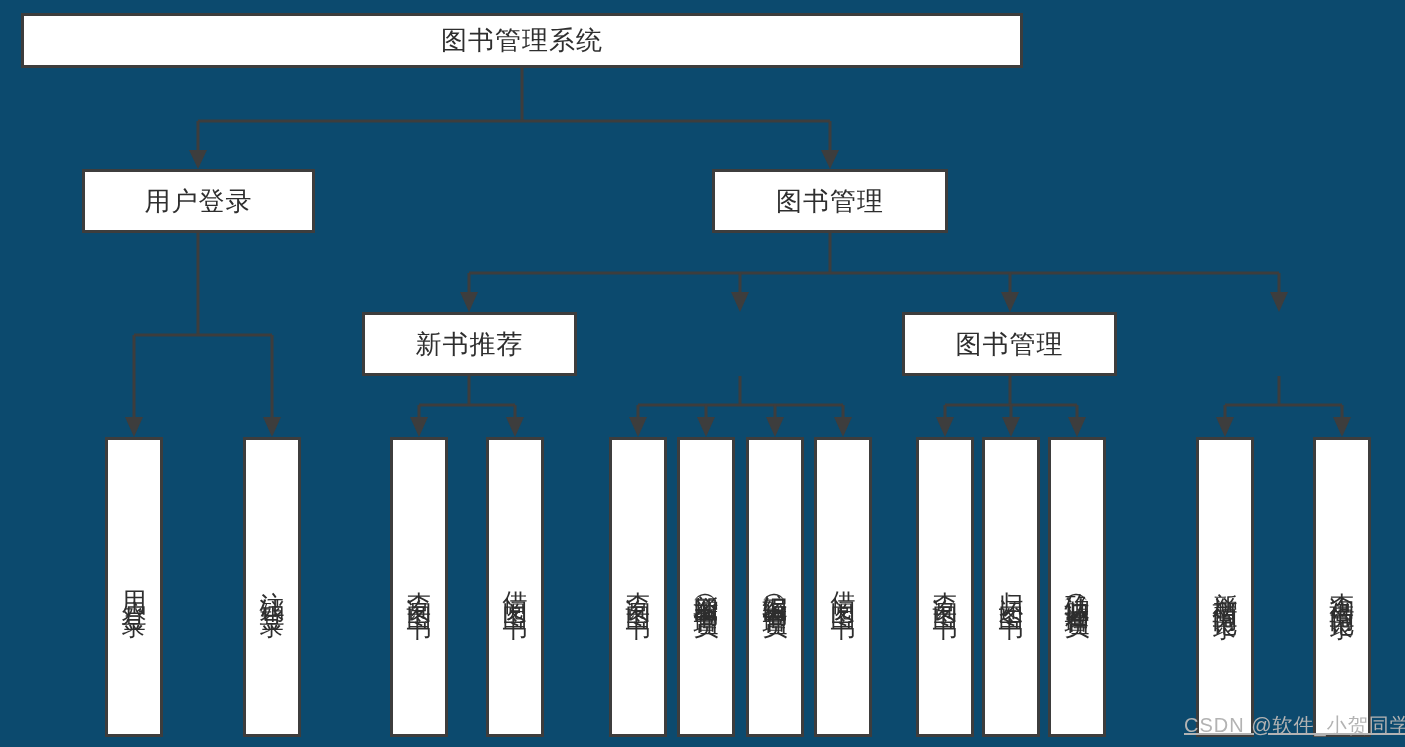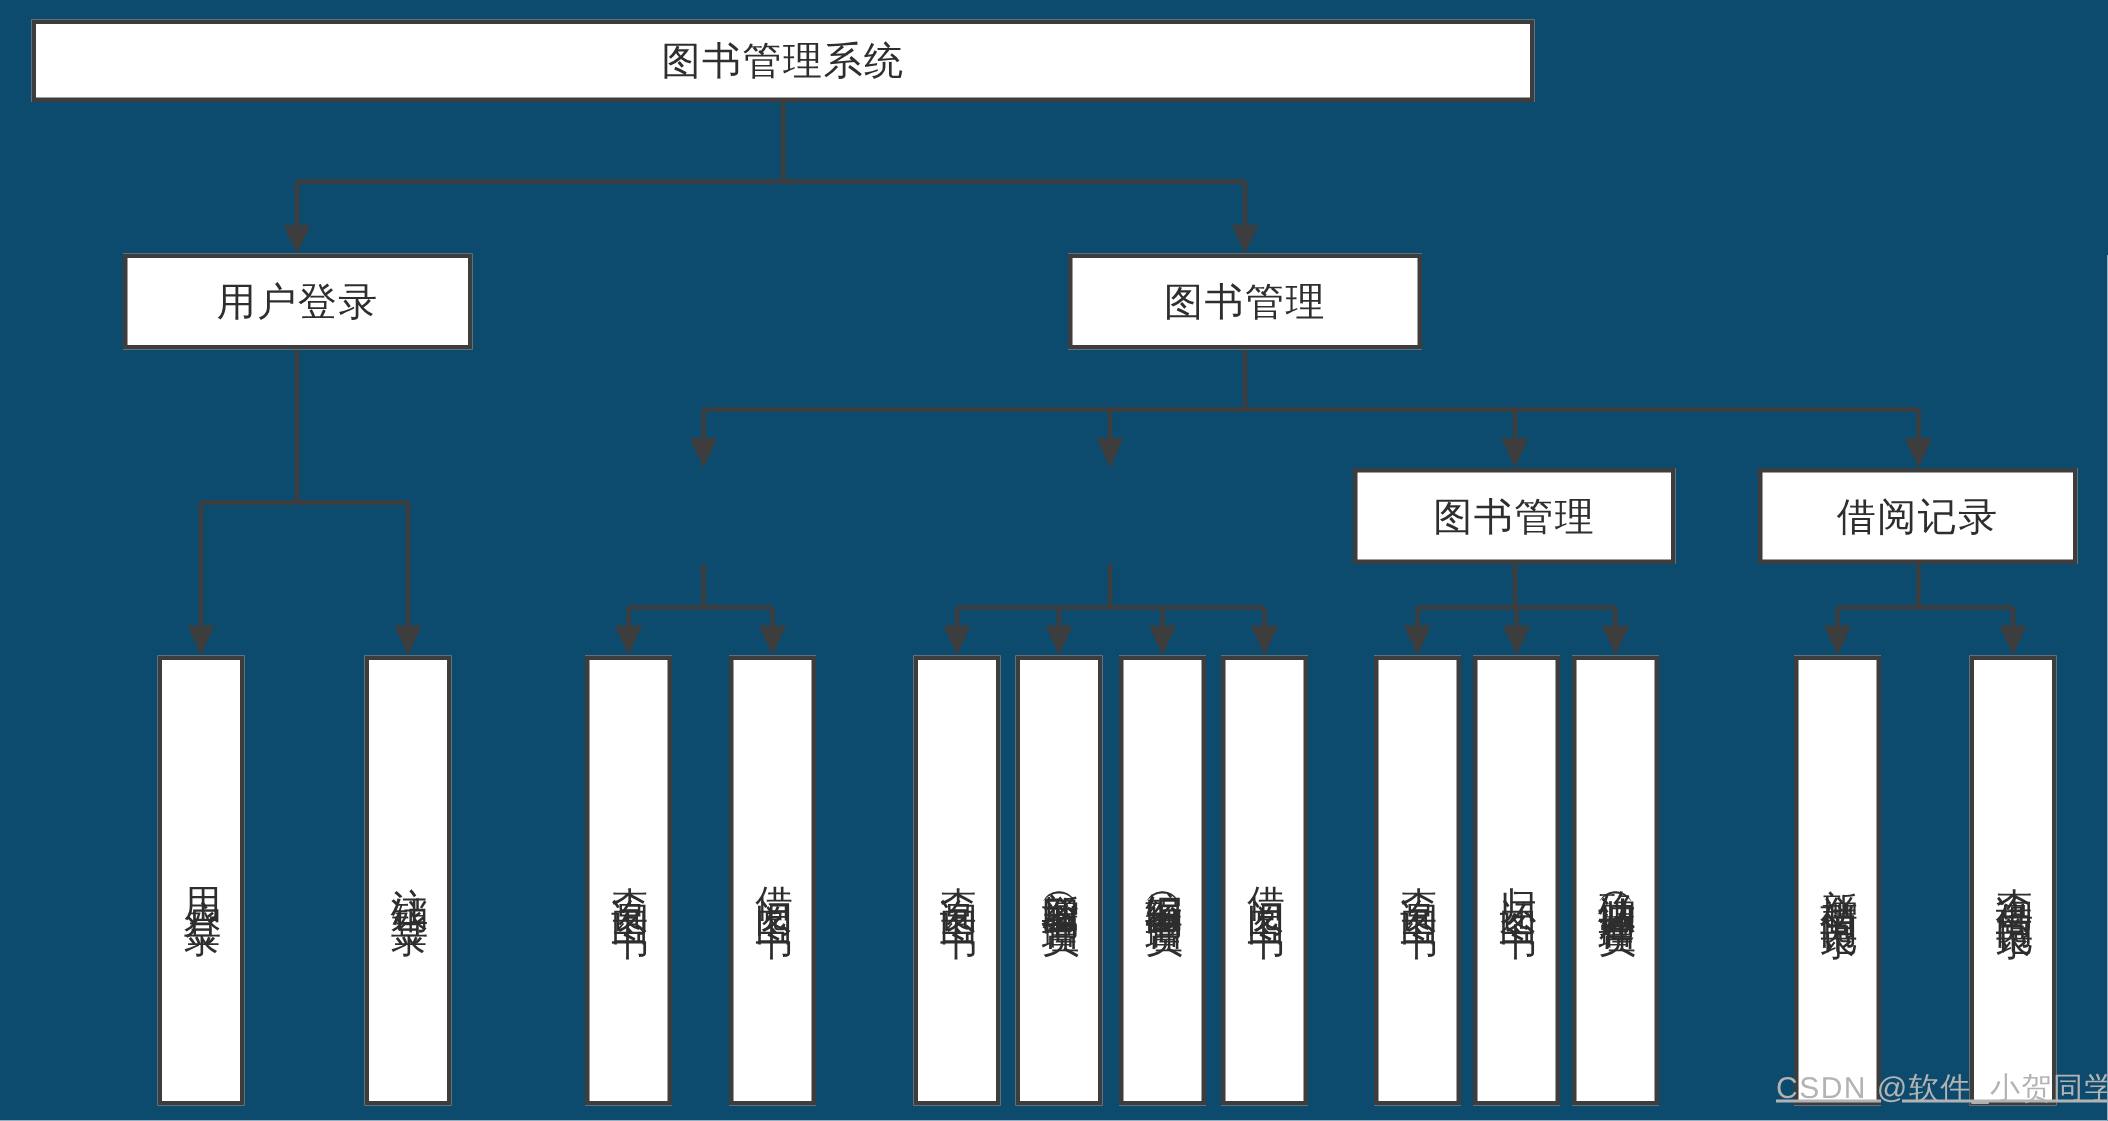--- a/index.html
+++ b/index.html
@@ -109,25 +109,25 @@
     <span>图书管理系统</span>
   </div>
 
   <div class="node node--h" style="left:82px;top:169px;width:233px;height:64px">
     <span>用户登录</span>
   </div>
   <div class="node node--h" style="left:712px;top:169px;width:236px;height:64px">
     <span>图书管理</span>
   </div>
 
+  <div class="node node--h" style="left:362px;top:312px;width:215px;height:64px">
+    <span>新书推荐</span>
+  </div>
   <div class="node node--h" style="left:902px;top:312px;width:215px;height:64px">
     <span>图书管理</span>
-  </div>
-  <div class="node node--h" style="left:1172px;top:312px;width:213px;height:64px">
-    <span>借阅记录</span>
   </div>
 
   <div class="node node--v" style="left:105px;top:437px;width:58px;height:300px">
     <span class="vtext">用户登录</span>
   </div>
   <div class="node node--v" style="left:243px;top:437px;width:58px;height:300px">
     <span class="vtext">注销登录</span>
   </div>
 
   <div class="node node--v" style="left:390px;top:437px;width:58px;height:300px">

